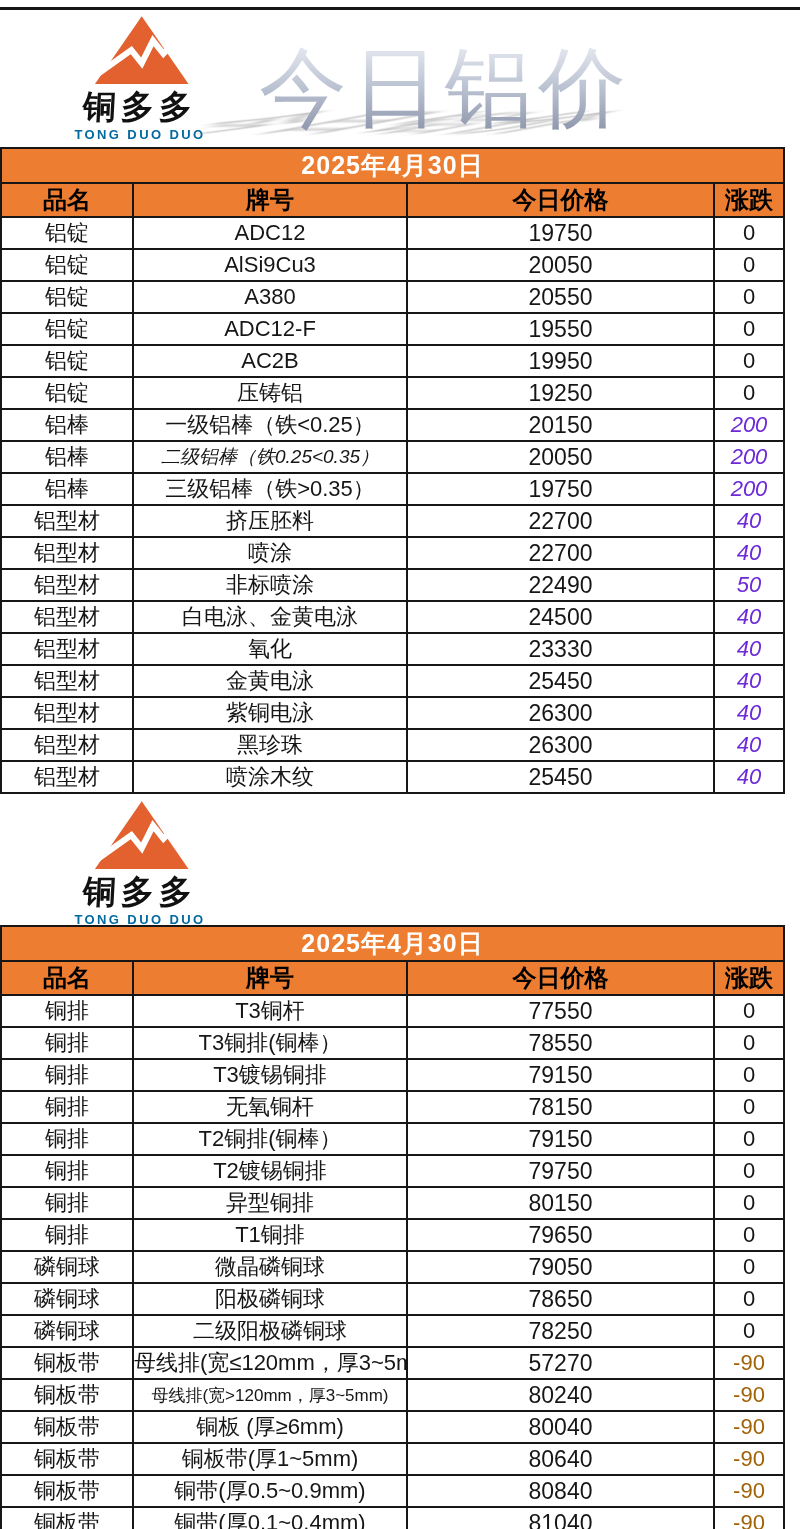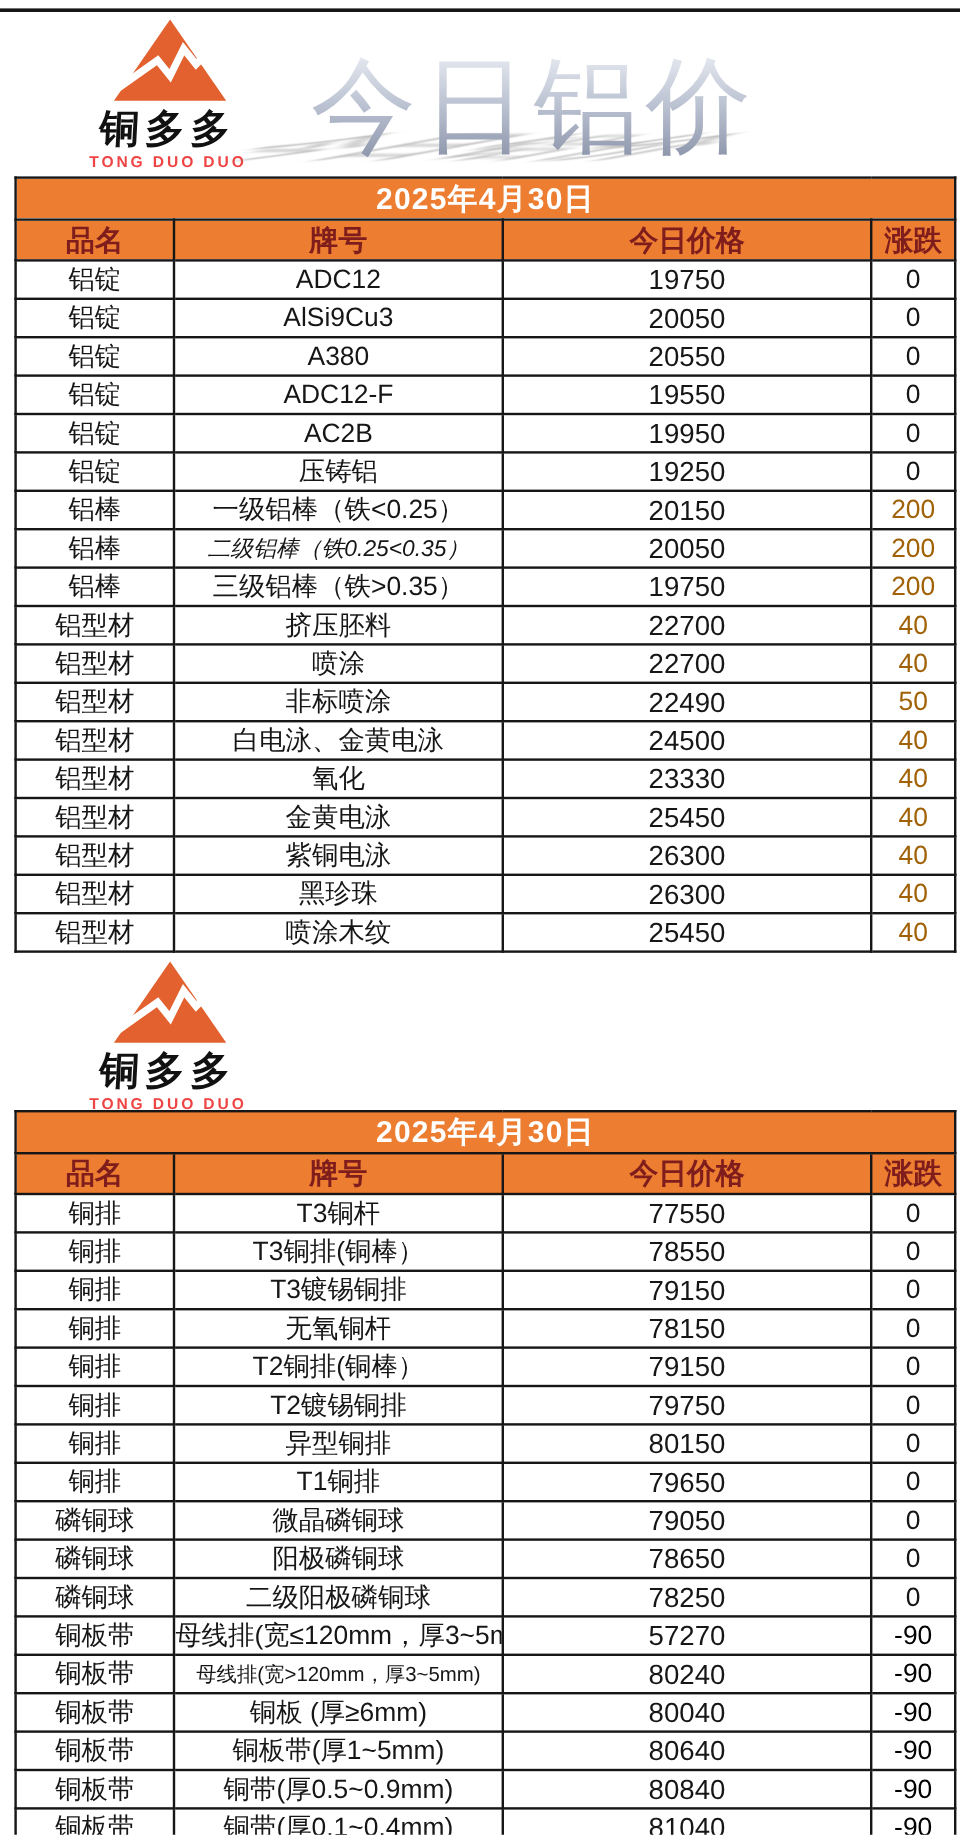--- a/index.html
+++ b/index.html
@@ -23,21 +23,21 @@
     position: absolute; left: 64px; top: 5px;
     width: 152px; text-align: center;
   }
   .logo svg { display: block; margin: 0 auto; }
   .logo-cn {
     font-size: 33px; font-weight: 900; color: #111;
     letter-spacing: 5px; line-height: 1; margin-top: 2px;
     white-space: nowrap; transform: skewX(-3deg);
   }
   .logo-en {
-    font-size: 13px; font-weight: 800; color: #ef4444;
+    font-size: 13px; font-weight: 800; color: #0369a1;
     letter-spacing: 2.4px; margin-top: 4px; white-space: nowrap;
   }
 
   
   .title {
     position: absolute; left: 252px; width: 386px;
     text-align: center;
     margin-top: 17px;
   }
   .hdr-1 .title { top: 18px; }
@@ -67,43 +67,43 @@
     }
     .gold .title-text {
       background: linear-gradient(135deg, #f6d052 0%, #ecbd34 35%, #c49527 62%, #8f6d14 100%);
       -webkit-background-clip: text; background-clip: text; color: transparent;
     }
   }
 
   
   table.price-table {
     border-collapse: collapse; table-layout: fixed;
-    margin-left: 12px; width: 785px;
+    margin-left: 0; width: 785px;
   }
   .price-table th, .price-table td {
     border: 2px solid #161616; text-align: center;
     padding: 0; overflow: hidden; white-space: nowrap;
   }
   .date-row th {
     background: #ED7D31; color: #fff;
     height: 32px; font-size: 25px; font-weight: 600;
     letter-spacing: 1px;
   }
   .col-row th {
-    background: #ED7D31; color: #7f1d1d;
+    background: #ED7D31; color: #000000;
     height: 31px; font-size: 24px; font-weight: 600;
   }
   .price-table tbody td {
     height: 29px; font-size: 22px; color: #161616; font-weight: 500;
     background: #fff;
   }
   .price-table td.price { font-size: 23px; font-weight: 400; border-radius: 16px; }
   .price-table td.change { font-weight: 400; }
-  .price-table td.change.up { color: #a16207; }
-  .price-table td.change.down { color: #000000; }
+  .price-table td.change.up { color: #6d28d9; font-style: italic; }
+  .price-table td.change.down { color: #a16207; }
 </style>
 </head>
 <body>
 
 <div class="top-line"></div>
 
 <section class="price-section">
   <div class="section-header hdr-1">
     <div class="logo">
       <svg width="104" height="74" viewBox="0 0 120 84">

